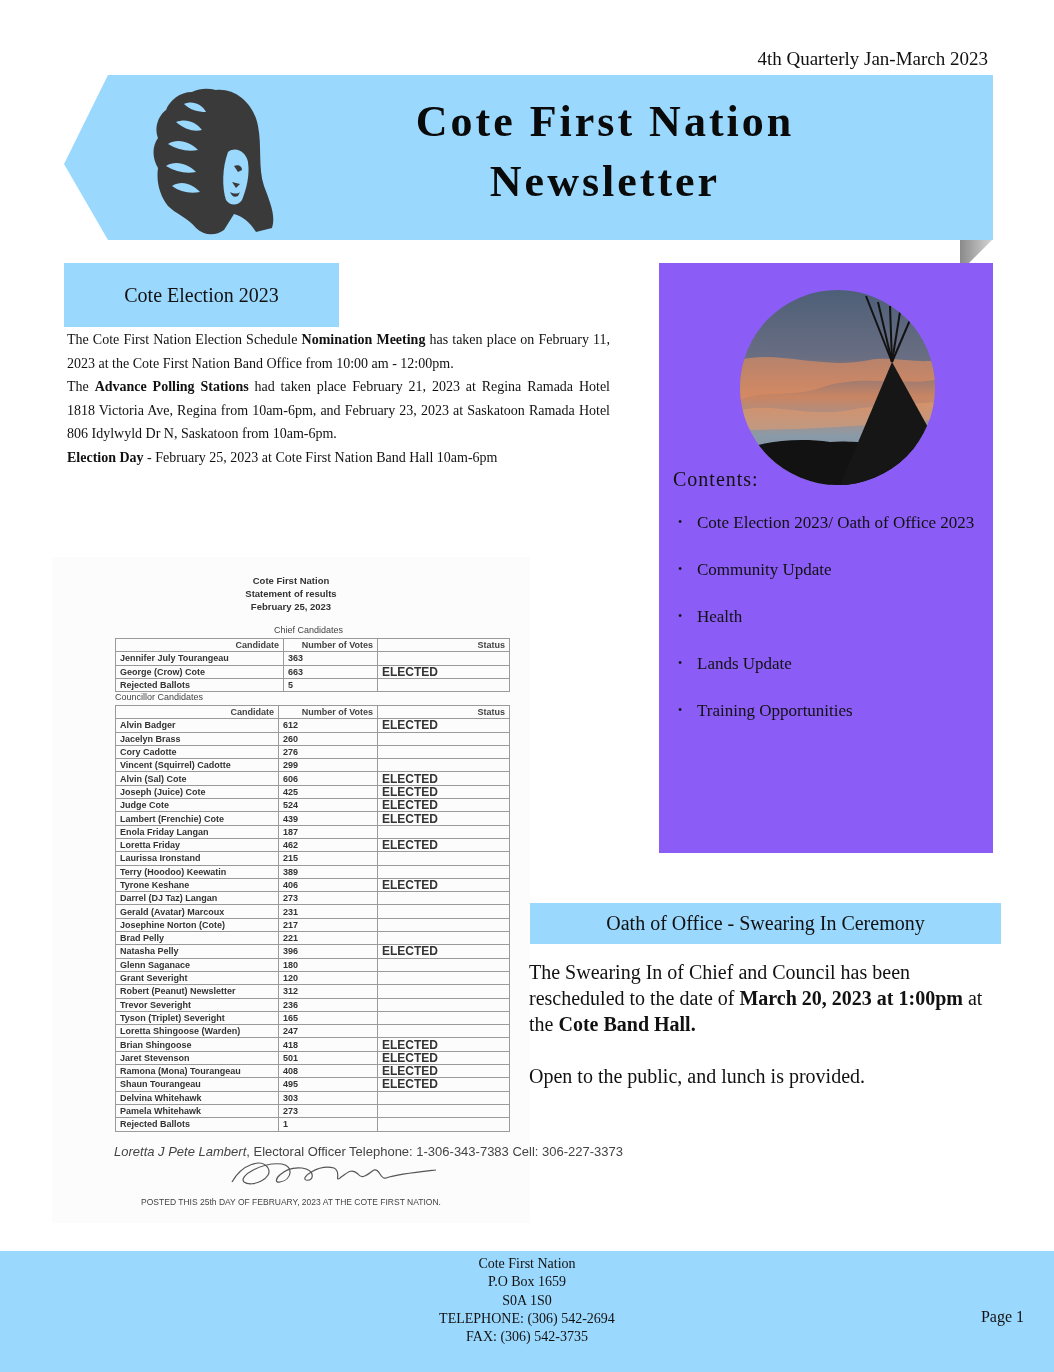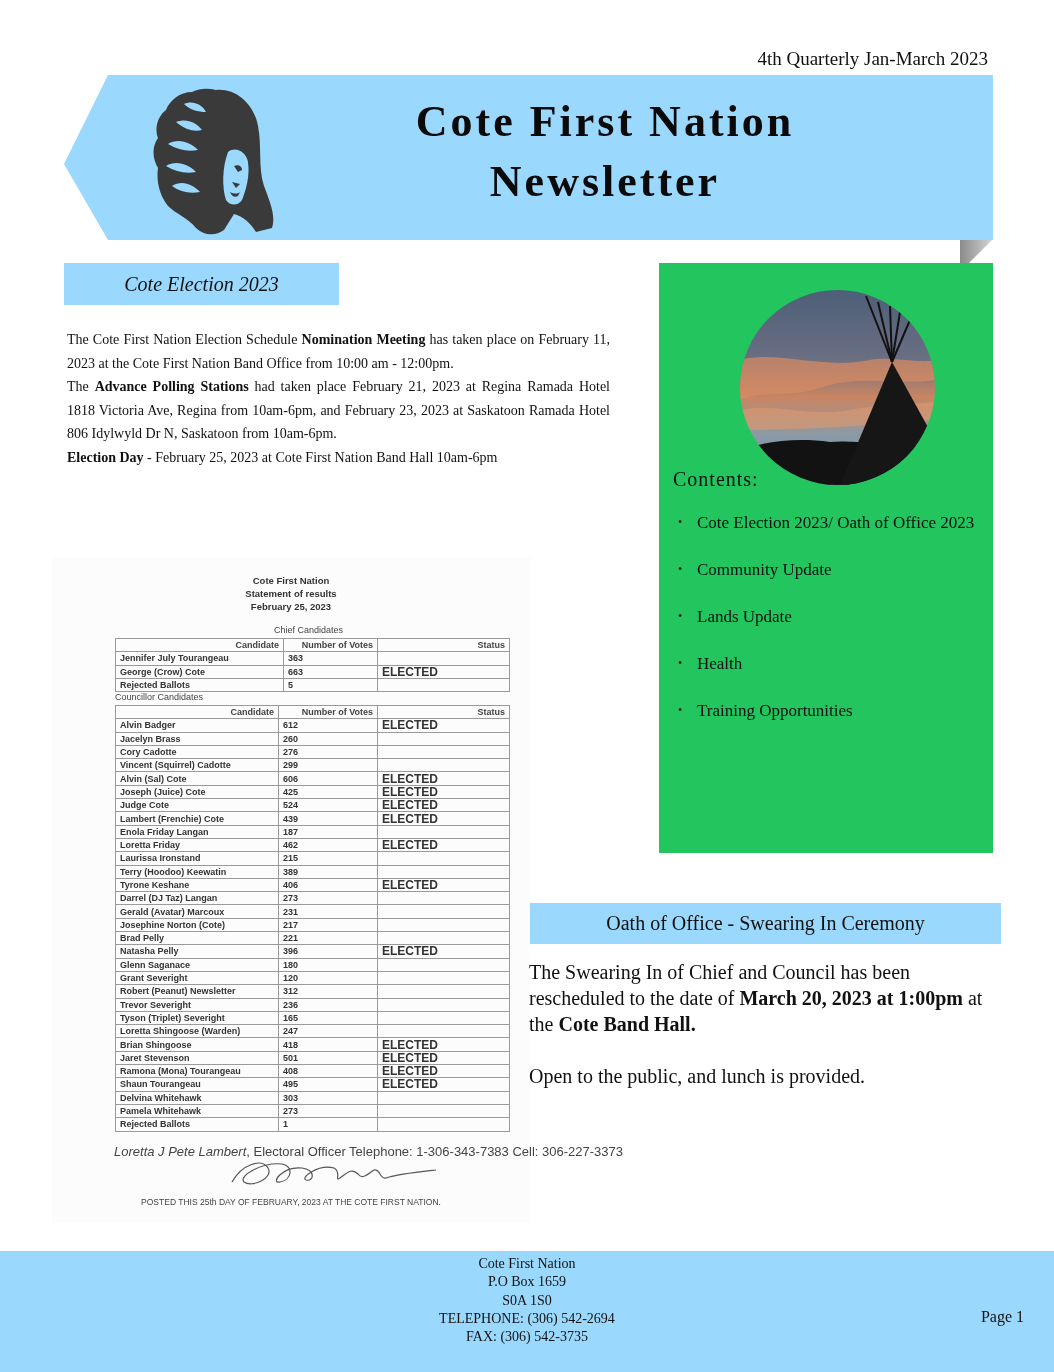--- a/index.html
+++ b/index.html
@@ -30,21 +30,21 @@
     background: linear-gradient(90deg, #8a8a8a, #d4d4d4);
     clip-path: polygon(0 0, 100% 0, 0 100%);
   }
 
   
   .sec-head {
     position: absolute; background: #9bd8fd;
     display: flex; align-items: center; justify-content: center;
     font-size: 20px; color: #111;
   }
-  .sec-election { left: 64px; top: 263px; width: 275px; height: 42px; font-style: italic; }
+  .sec-election { left: 64px; top: 263px; width: 275px; height: 64px; }
   .sec-oath { left: 530px; top: 903px; width: 471px; height: 41px; font-size: 20px; }
 
   .election-body {
     position: absolute; left: 67px; top: 328px; width: 543px;
     font-size: 14px; line-height: 23.5px; text-align: justify;
   }
   .election-body p { margin: 0; }
   .election-body b { font-weight: bold; }
 
   
@@ -75,21 +75,21 @@
   .officer i { font-style: italic; }
   .signature { position: absolute; left: 170px; top: 597px; width: 220px; height: 36px; }
   .posted {
     position: absolute; left: 0; top: 640px; width: 100%; text-align: center;
     font-size: 8.5px; color: #444;
   }
 
   
   .sidebar {
     position: absolute; left: 659px; top: 263px; width: 334px; height: 590px;
-    background: #22c55e;
+    background: #8b5cf6;
   }
   .teepee-photo {
     position: absolute; left: 81px; top: 27px; width: 195px; height: 195px;
     border-radius: 50%; overflow: hidden;
   }
   .contents-title {
     position: absolute; left: 14px; top: 205px; font-size: 20px; letter-spacing: 1px;
   }
   .contents-list {
     position: absolute; left: 19px; top: 248px; width: 306px; list-style: none;
@@ -402,22 +402,22 @@
       <line x1="152" y1="72" x2="138" y2="12"></line>
       <line x1="152" y1="72" x2="150" y2="16"></line>
       <line x1="152" y1="72" x2="160" y2="22"></line>
       <line x1="152" y1="72" x2="170" y2="30"></line>
     </g>
   </svg>
   <div class="contents-title">Contents:</div>
   <ul class="contents-list">
     <li>Cote Election 2023/ Oath of Office 2023</li>
     <li>Community Update</li>
+    <li>Health</li>
     <li>Lands Update</li>
-    <li>Health</li>
     <li>Training Opportunities</li>
   </ul>
 </div>
 
 <div class="sec-head sec-oath">Oath of Office - Swearing In Ceremony</div>
 <div class="oath-body">
   <p><span>The Swearing In of Chief and Council has been rescheduled to the date of </span><b>March 20, 2023 at 1:00pm</b><span> at the </span><b>Cote Band Hall.</b></p>
   <p class="gap">Open to the public, and lunch is provided.</p>
 </div>
 

